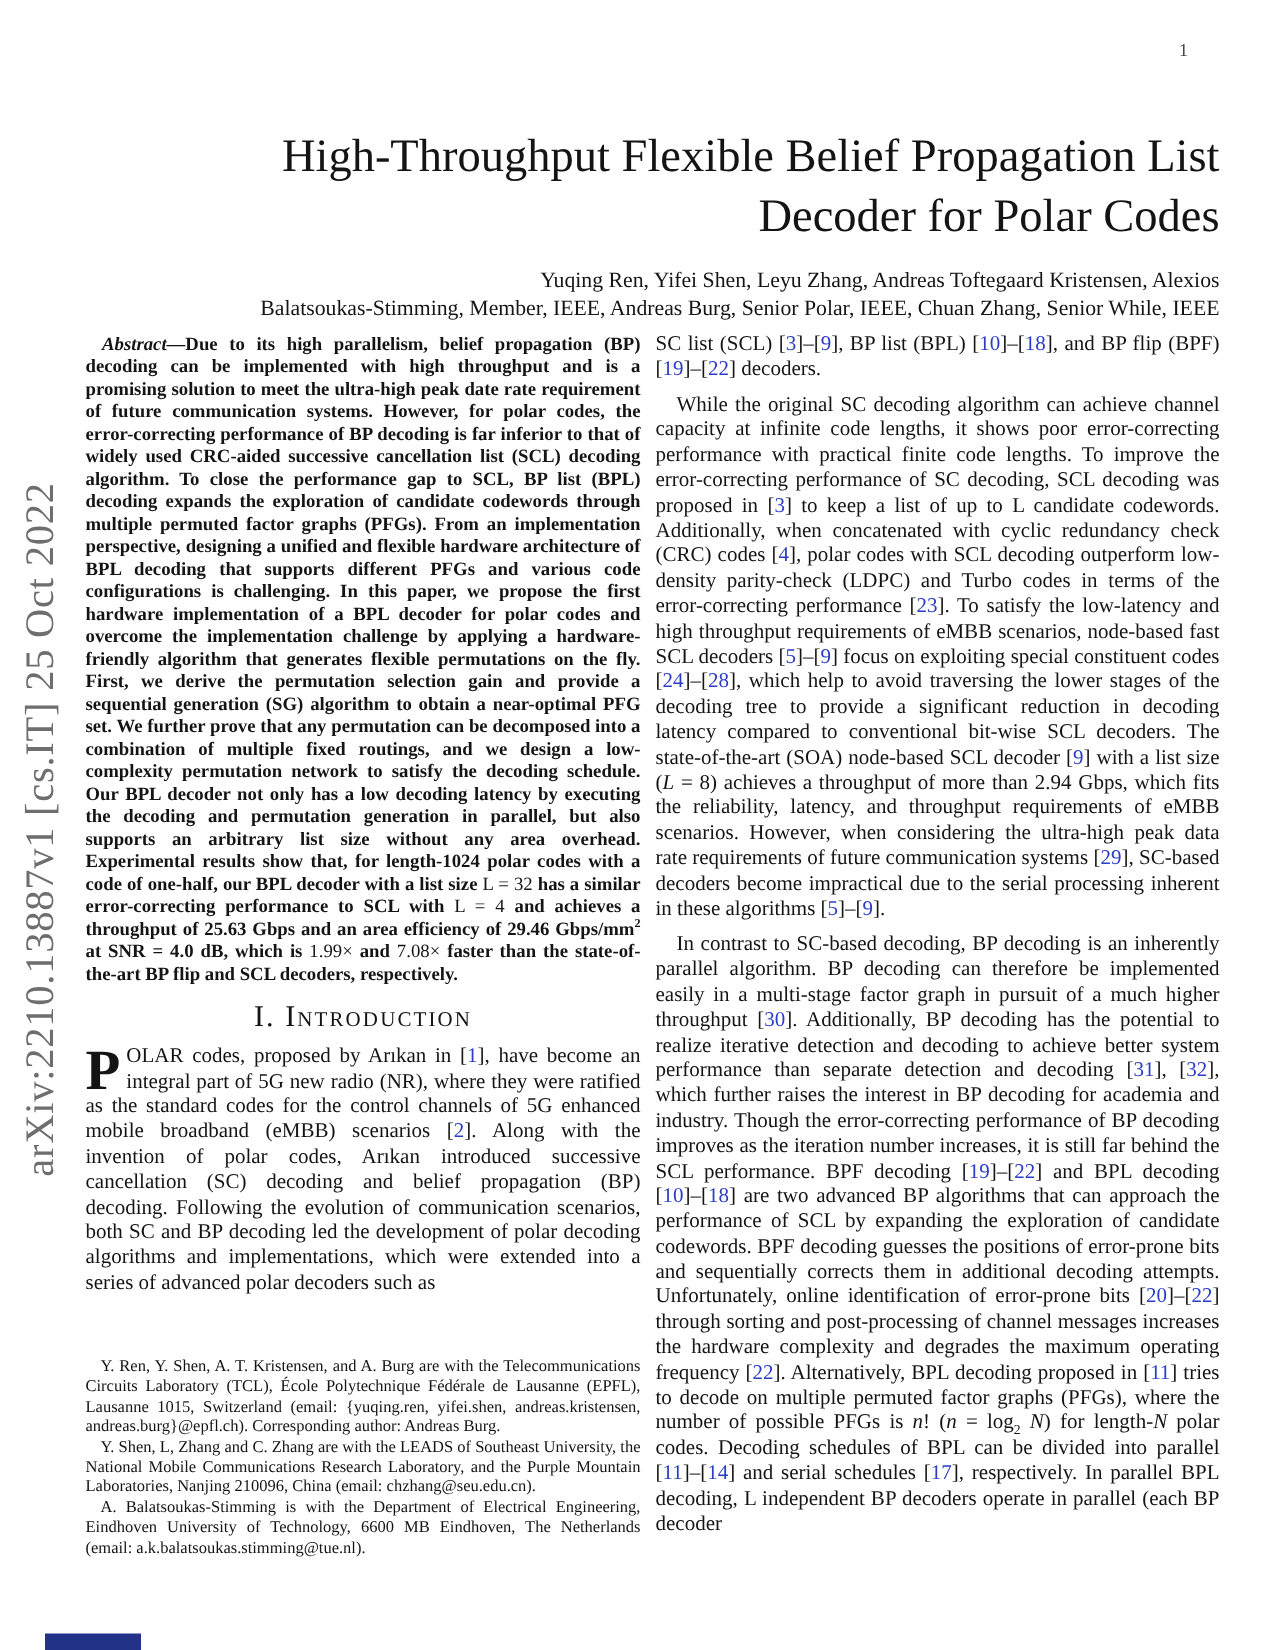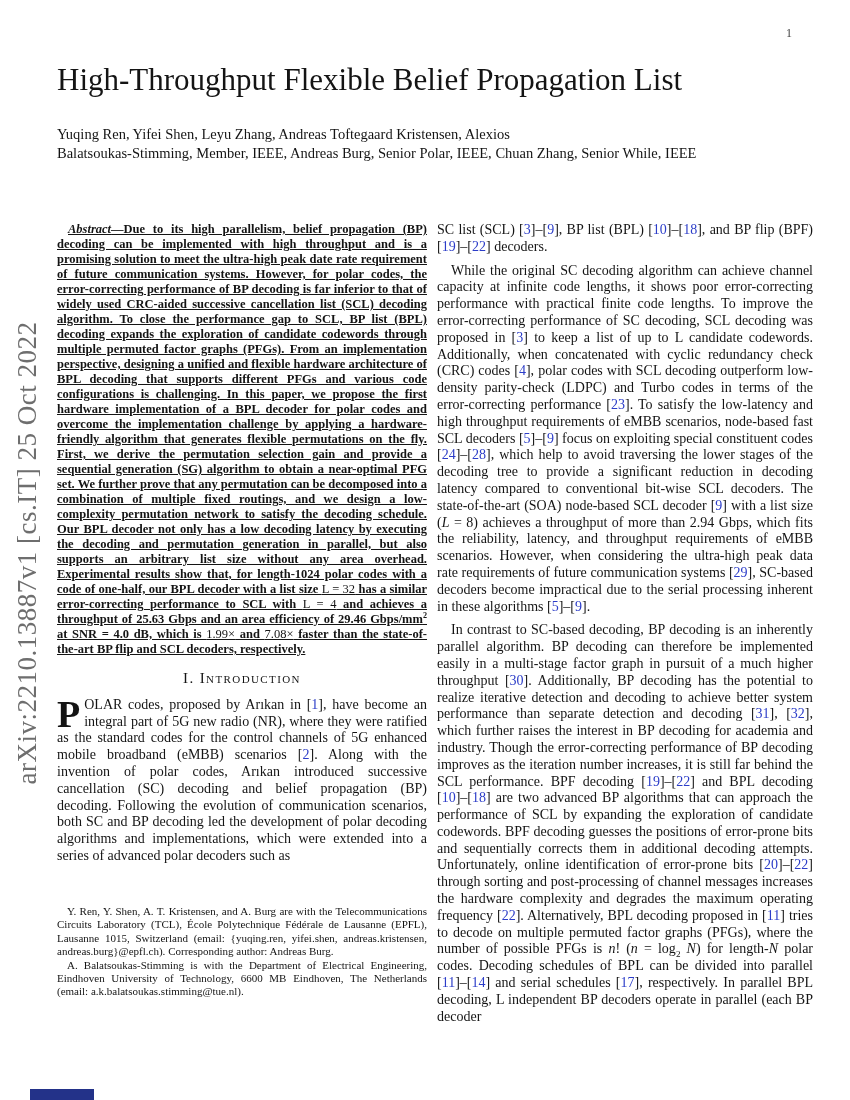--- a/index.html
+++ b/index.html
@@ -15,34 +15,34 @@
   .page-number{
     position:absolute;top:26px;right:58px;
     font-size:12px;color:#444;
   }
   .arxiv-stamp{
     position:absolute;left:27px;top:553px;
     transform:translate(-50%,-50%) rotate(-90deg);
     white-space:nowrap;
     font-size:27px;letter-spacing:0.5px;color:var(--stamp);
   }
-  .header{position:absolute;left:57px;top:60px;width:756px;text-align:left;}
+  .header{position:absolute;left:57px;top:84px;width:756px;text-align:right;}
   .title{font-size:31px;line-height:40px;font-weight:400;}
-  .authors{margin-top:25px;font-size:14.5px;line-height:19px;}
+  .authors{margin-top:14px;font-size:14.5px;line-height:19px;}
   .col{position:absolute;text-align:justify;font-size:14px;line-height:16.8px;}
   .col-left{left:57px;top:222px;width:370px;}
   .col-right{left:437px;top:222px;width:376px;}
   .abstract,.index-terms{
     font-size:12.5px;line-height:15px;font-weight:bold;text-align:justify;
   }
-  .abstract{text-indent:11px;text-decoration:underline;}
+  .abstract{text-indent:11px;}
   .index-terms{text-indent:11px;margin-top:7px;}
   .section-heading{
     text-align:center;font-variant:small-caps;font-weight:400;
-    font-size:15px;letter-spacing:1.4px;margin:13px 0 10px 0;text-indent:0;
+    font-size:20px;letter-spacing:1.4px;margin:13px 0 10px 0;text-indent:0;
   }
   .para{text-indent:14px;margin-bottom:7px;}
   .para.no-indent{text-indent:0;}
   .dropcap{
     float:left;font-size:38px;line-height:30px;
     font-weight:bold;padding:2px 4px 0 0;
   }
   .footnotes{
     position:absolute;left:57px;top:905px;width:370px;
     font-size:11px;line-height:13.4px;text-align:justify;
@@ -65,37 +65,39 @@
 </head>
 <body>
 
 <div class="page-number">1</div>
 
 <div class="arxiv-stamp">arXiv:2210.13887v1  [cs.IT]  25 Oct 2022</div>
 
 <div class="header">
   <div class="title">
     <div>High-Throughput Flexible Belief Propagation List</div>
+    <div>Decoder for Polar Codes</div>
   </div>
   <div class="authors">
     <div>Yuqing Ren, Yifei Shen, Leyu Zhang, Andreas Toftegaard Kristensen, Alexios</div>
     <div><span class="sg-p">Balatsoukas-Stimming, </span><span class="sg-i">Member, IEEE,</span><span class="sg-p"> Andreas Burg, </span><span class="sg-i">Senior Polar, IEEE,</span><span class="sg-p"> Chuan Zhang, </span><span class="sg-i">Senior While, IEEE</span></div>
   </div>
 </div>
 
 <div class="col col-left">
   <div class="abstract"><span class="sg-bi">Abstract</span><span class="sg-p">—Due to its high parallelism, belief propagation (BP) decoding can be implemented with high throughput and is a promising solution to meet the ultra-high peak date rate requirement of future communication systems. However, for polar codes, the error-correcting performance of BP decoding is far inferior to that of widely used CRC-aided successive cancellation list (SCL) decoding algorithm. To close the performance gap to SCL, BP list (BPL) decoding expands the exploration of candidate codewords through multiple permuted factor graphs (PFGs). From an implementation perspective, designing a unified and flexible hardware architecture of BPL decoding that supports different PFGs and various code configurations is challenging. In this paper, we propose the first hardware implementation of a BPL decoder for polar codes and overcome the implementation challenge by applying a hardware-friendly algorithm that generates flexible permutations on the fly. First, we derive the permutation selection gain and provide a sequential generation (SG) algorithm to obtain a near-optimal PFG set. We further prove that any permutation can be decomposed into a combination of multiple fixed routings, and we design a low-complexity permutation network to satisfy the decoding schedule. Our BPL decoder not only has a low decoding latency by executing the decoding and permutation generation in parallel, but also supports an arbitrary list size without any area overhead. Experimental results show that, for length-1024 polar codes with a code of one-half, our BPL decoder with a list size </span><span class="sg-m">L = 32</span><span class="sg-p"> has a similar error-correcting performance to SCL with </span><span class="sg-m">L = 4</span><span class="sg-p"> and achieves a throughput of 25.63 Gbps and an area efficiency of 29.46 Gbps/mm</span><span class="sg-sup">2</span><span class="sg-p"> at SNR = 4.0 dB, which is </span><span class="sg-m">1.99×</span><span class="sg-p"> and </span><span class="sg-m">7.08×</span><span class="sg-p"> faster than the state-of-the-art BP flip and SCL decoders, respectively.</span></div>
   <div class="section-heading">I. Introduction</div>
   <div class="para no-indent">
     <span class="dropcap">P</span><span><span class="sg-p">OLAR codes, proposed by Arıkan in [</span><span class="sg-c">1</span><span class="sg-p">], have become an integral part of 5G new radio (NR), where they were ratified as the standard codes for the control channels of 5G enhanced mobile broadband (eMBB) scenarios [</span><span class="sg-c">2</span><span class="sg-p">]. Along with the invention of polar codes, Arıkan introduced successive cancellation (SC) decoding and belief propagation (BP) decoding. Following the evolution of communication scenarios, both SC and BP decoding led the development of polar decoding algorithms and implementations, which were extended into a series of advanced polar decoders such as</span></span>
   </div>
 </div>
 
 <div class="footnotes">
   <div class="fn"><span class="sg-p">Y. Ren, Y. Shen, A. T. Kristensen, and A. Burg are with the Telecommunications Circuits Laboratory (TCL), École Polytechnique Fédérale de Lausanne (EPFL), Lausanne 1015, Switzerland (email: {yuqing.ren, yifei.shen, andreas.kristensen, andreas.burg}@epfl.ch). </span><span class="sg-i">Corresponding author: Andreas Burg</span><span class="sg-p">.</span></div>
+  <div class="fn"><span class="sg-p">Y. Shen, L, Zhang and C. Zhang are with the LEADS of Southeast University, the National Mobile Communications Research Laboratory, and the Purple Mountain Laboratories, Nanjing 210096, China (email: chzhang@seu.edu.cn).</span></div>
   <div class="fn"><span class="sg-p">A. Balatsoukas-Stimming is with the Department of Electrical Engineering, Eindhoven University of Technology, 6600 MB Eindhoven, The Netherlands (email: a.k.balatsoukas.stimming@tue.nl).</span></div>
 </div>
 
 <div class="col col-right">
   <div class="para no-indent"><span class="sg-p">SC list (SCL) [</span><span class="sg-c">3</span><span class="sg-p">]–[</span><span class="sg-c">9</span><span class="sg-p">], BP list (BPL) [</span><span class="sg-c">10</span><span class="sg-p">]–[</span><span class="sg-c">18</span><span class="sg-p">], and BP flip (BPF) [</span><span class="sg-c">19</span><span class="sg-p">]–[</span><span class="sg-c">22</span><span class="sg-p">] decoders.</span></div>
   <div class="para"><span class="sg-p">While the original SC decoding algorithm can achieve channel capacity at infinite code lengths, it shows poor error-correcting performance with practical finite code lengths. To improve the error-correcting performance of SC decoding, SCL decoding was proposed in [</span><span class="sg-c">3</span><span class="sg-p">] to keep a list of up to </span><span class="sg-m">L</span><span class="sg-p"> candidate codewords. Additionally, when concatenated with cyclic redundancy check (CRC) codes [</span><span class="sg-c">4</span><span class="sg-p">], polar codes with SCL decoding outperform low-density parity-check (LDPC) and Turbo codes in terms of the error-correcting performance [</span><span class="sg-c">23</span><span class="sg-p">]. To satisfy the low-latency and high throughput requirements of eMBB scenarios, node-based fast SCL decoders [</span><span class="sg-c">5</span><span class="sg-p">]–[</span><span class="sg-c">9</span><span class="sg-p">] focus on exploiting special constituent codes [</span><span class="sg-c">24</span><span class="sg-p">]–[</span><span class="sg-c">28</span><span class="sg-p">], which help to avoid traversing the lower stages of the decoding tree to provide a significant reduction in decoding latency compared to conventional bit-wise SCL decoders. The state-of-the-art (SOA) node-based SCL decoder [</span><span class="sg-c">9</span><span class="sg-p">] with a list size (</span><span class="sg-mi">L</span><span class="sg-m"> = 8</span><span class="sg-p">) achieves a throughput of more than 2.94 Gbps, which fits the reliability, latency, and throughput requirements of eMBB scenarios. However, when considering the ultra-high peak data rate requirements of future communication systems [</span><span class="sg-c">29</span><span class="sg-p">], SC-based decoders become impractical due to the serial processing inherent in these algorithms [</span><span class="sg-c">5</span><span class="sg-p">]–[</span><span class="sg-c">9</span><span class="sg-p">].</span></div>
   <div class="para"><span class="sg-p">In contrast to SC-based decoding, BP decoding is an inherently parallel algorithm. BP decoding can therefore be implemented easily in a multi-stage factor graph in pursuit of a much higher throughput [</span><span class="sg-c">30</span><span class="sg-p">]. Additionally, BP decoding has the potential to realize iterative detection and decoding to achieve better system performance than separate detection and decoding [</span><span class="sg-c">31</span><span class="sg-p">], [</span><span class="sg-c">32</span><span class="sg-p">], which further raises the interest in BP decoding for academia and industry. Though the error-correcting performance of BP decoding improves as the iteration number increases, it is still far behind the SCL performance. BPF decoding [</span><span class="sg-c">19</span><span class="sg-p">]–[</span><span class="sg-c">22</span><span class="sg-p">] and BPL decoding [</span><span class="sg-c">10</span><span class="sg-p">]–[</span><span class="sg-c">18</span><span class="sg-p">] are two advanced BP algorithms that can approach the performance of SCL by expanding the exploration of candidate codewords. BPF decoding guesses the positions of error-prone bits and sequentially corrects them in additional decoding attempts. Unfortunately, online identification of error-prone bits [</span><span class="sg-c">20</span><span class="sg-p">]–[</span><span class="sg-c">22</span><span class="sg-p">] through sorting and post-processing of channel messages increases the hardware complexity and degrades the maximum operating frequency [</span><span class="sg-c">22</span><span class="sg-p">]. Alternatively, BPL decoding proposed in [</span><span class="sg-c">11</span><span class="sg-p">] tries to decode on multiple permuted factor graphs (PFGs), where the number of possible PFGs is </span><span class="sg-mi">n</span><span class="sg-m">! (</span><span class="sg-mi">n</span><span class="sg-m"> = log</span><span class="sg-sub">2</span><span class="sg-m"> </span><span class="sg-mi">N</span><span class="sg-m">)</span><span class="sg-p"> for length-</span><span class="sg-mi">N</span><span class="sg-p"> polar codes. Decoding schedules of BPL can be divided into parallel [</span><span class="sg-c">11</span><span class="sg-p">]–[</span><span class="sg-c">14</span><span class="sg-p">] and serial schedules [</span><span class="sg-c">17</span><span class="sg-p">], respectively. In parallel BPL decoding, </span><span class="sg-m">L</span><span class="sg-p"> independent BP decoders operate in parallel (each BP decoder</span></div>
 </div>
 
 <div class="bottom-mark"></div>

